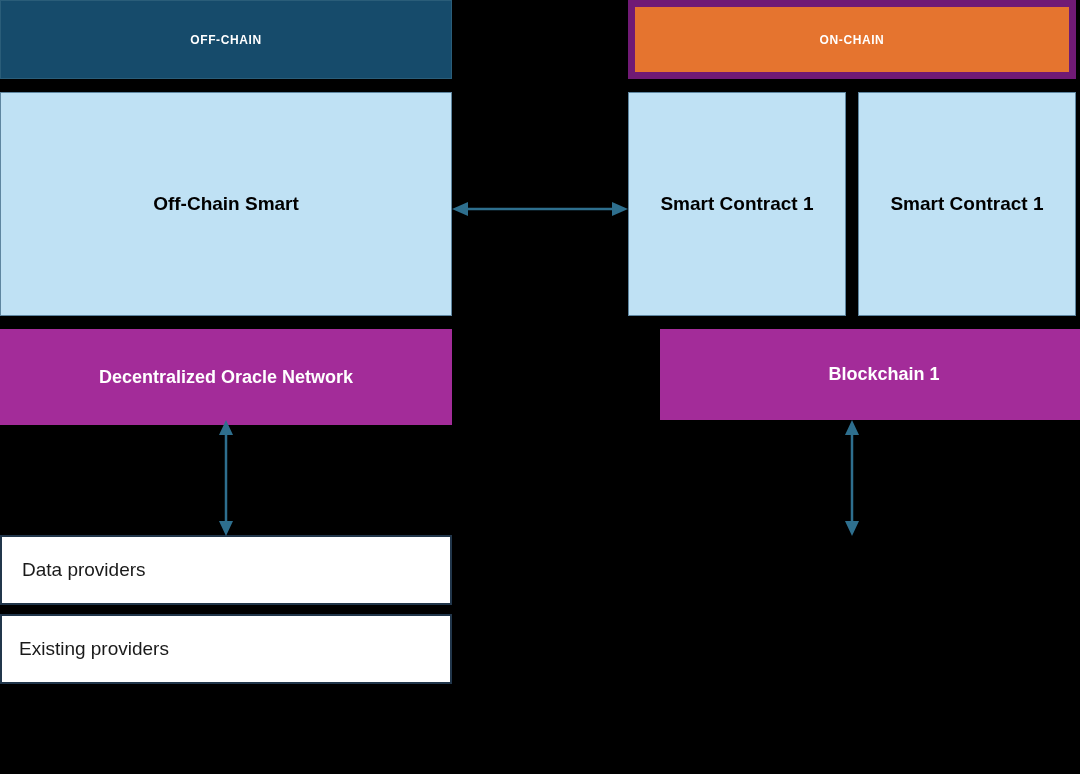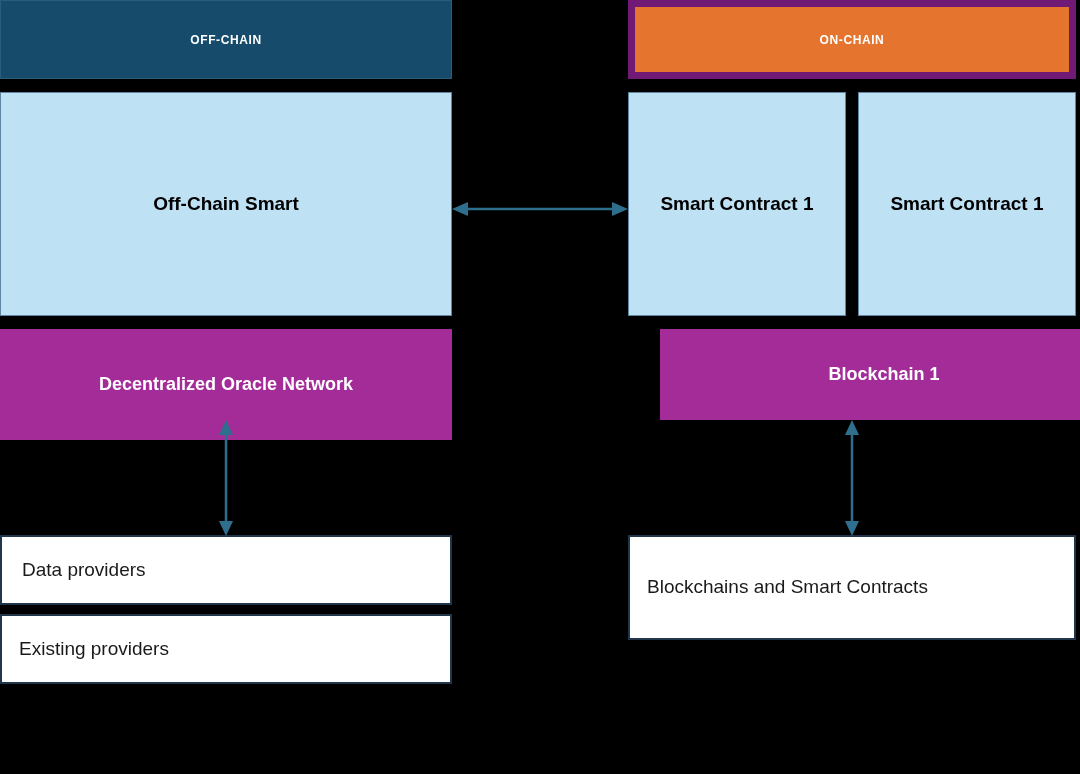--- a/index.html
+++ b/index.html
@@ -64,21 +64,21 @@
 
   
   .magenta-bar {
     background: #a32c99;
     border: 1px solid #a32c99;
     color: #ffffff;
     font-weight: bold;
     font-size: 18px;
   }
   .bar-oracle-network {
-    left: 0px;   top: 329px; width: 452px; height: 111px;
+    left: 0px;   top: 329px; width: 452px; height: 96px;
   }
   .bar-blockchain-1 {
     left: 660px; top: 329px; width: 448px; height: 91px;
   }
 
   
   .white-box {
     background: #ffffff;
     border: 2px solid #21364b;
     color: #1a1a1a;
@@ -160,23 +160,20 @@
   </div>
 
   <div class="box blue-box box-contract-2">
     <span>Smart Contract 1</span>
   </div>
 
   <div class="box magenta-bar bar-blockchain-1">
     <span>Blockchain 1</span>
   </div>
 
-  <div class="box white-box box-blockchains-sc">
-    <span>Blockchains and Smart Contracts</span>
-  </div>
 
   <div class="arrow-h">
     <svg viewBox="0 0 176 24" preserveAspectRatio="none">
       <line x1="12" y1="12" x2="164" y2="12" stroke="#2e6f8e" stroke-width="2.5"></line>
       <polygon points="0,12 16,5 16,19" fill="#2e6f8e"></polygon>
       <polygon points="176,12 160,5 160,19" fill="#2e6f8e"></polygon>
     </svg>
   </div>
 
   <div class="arrow-v-left">

